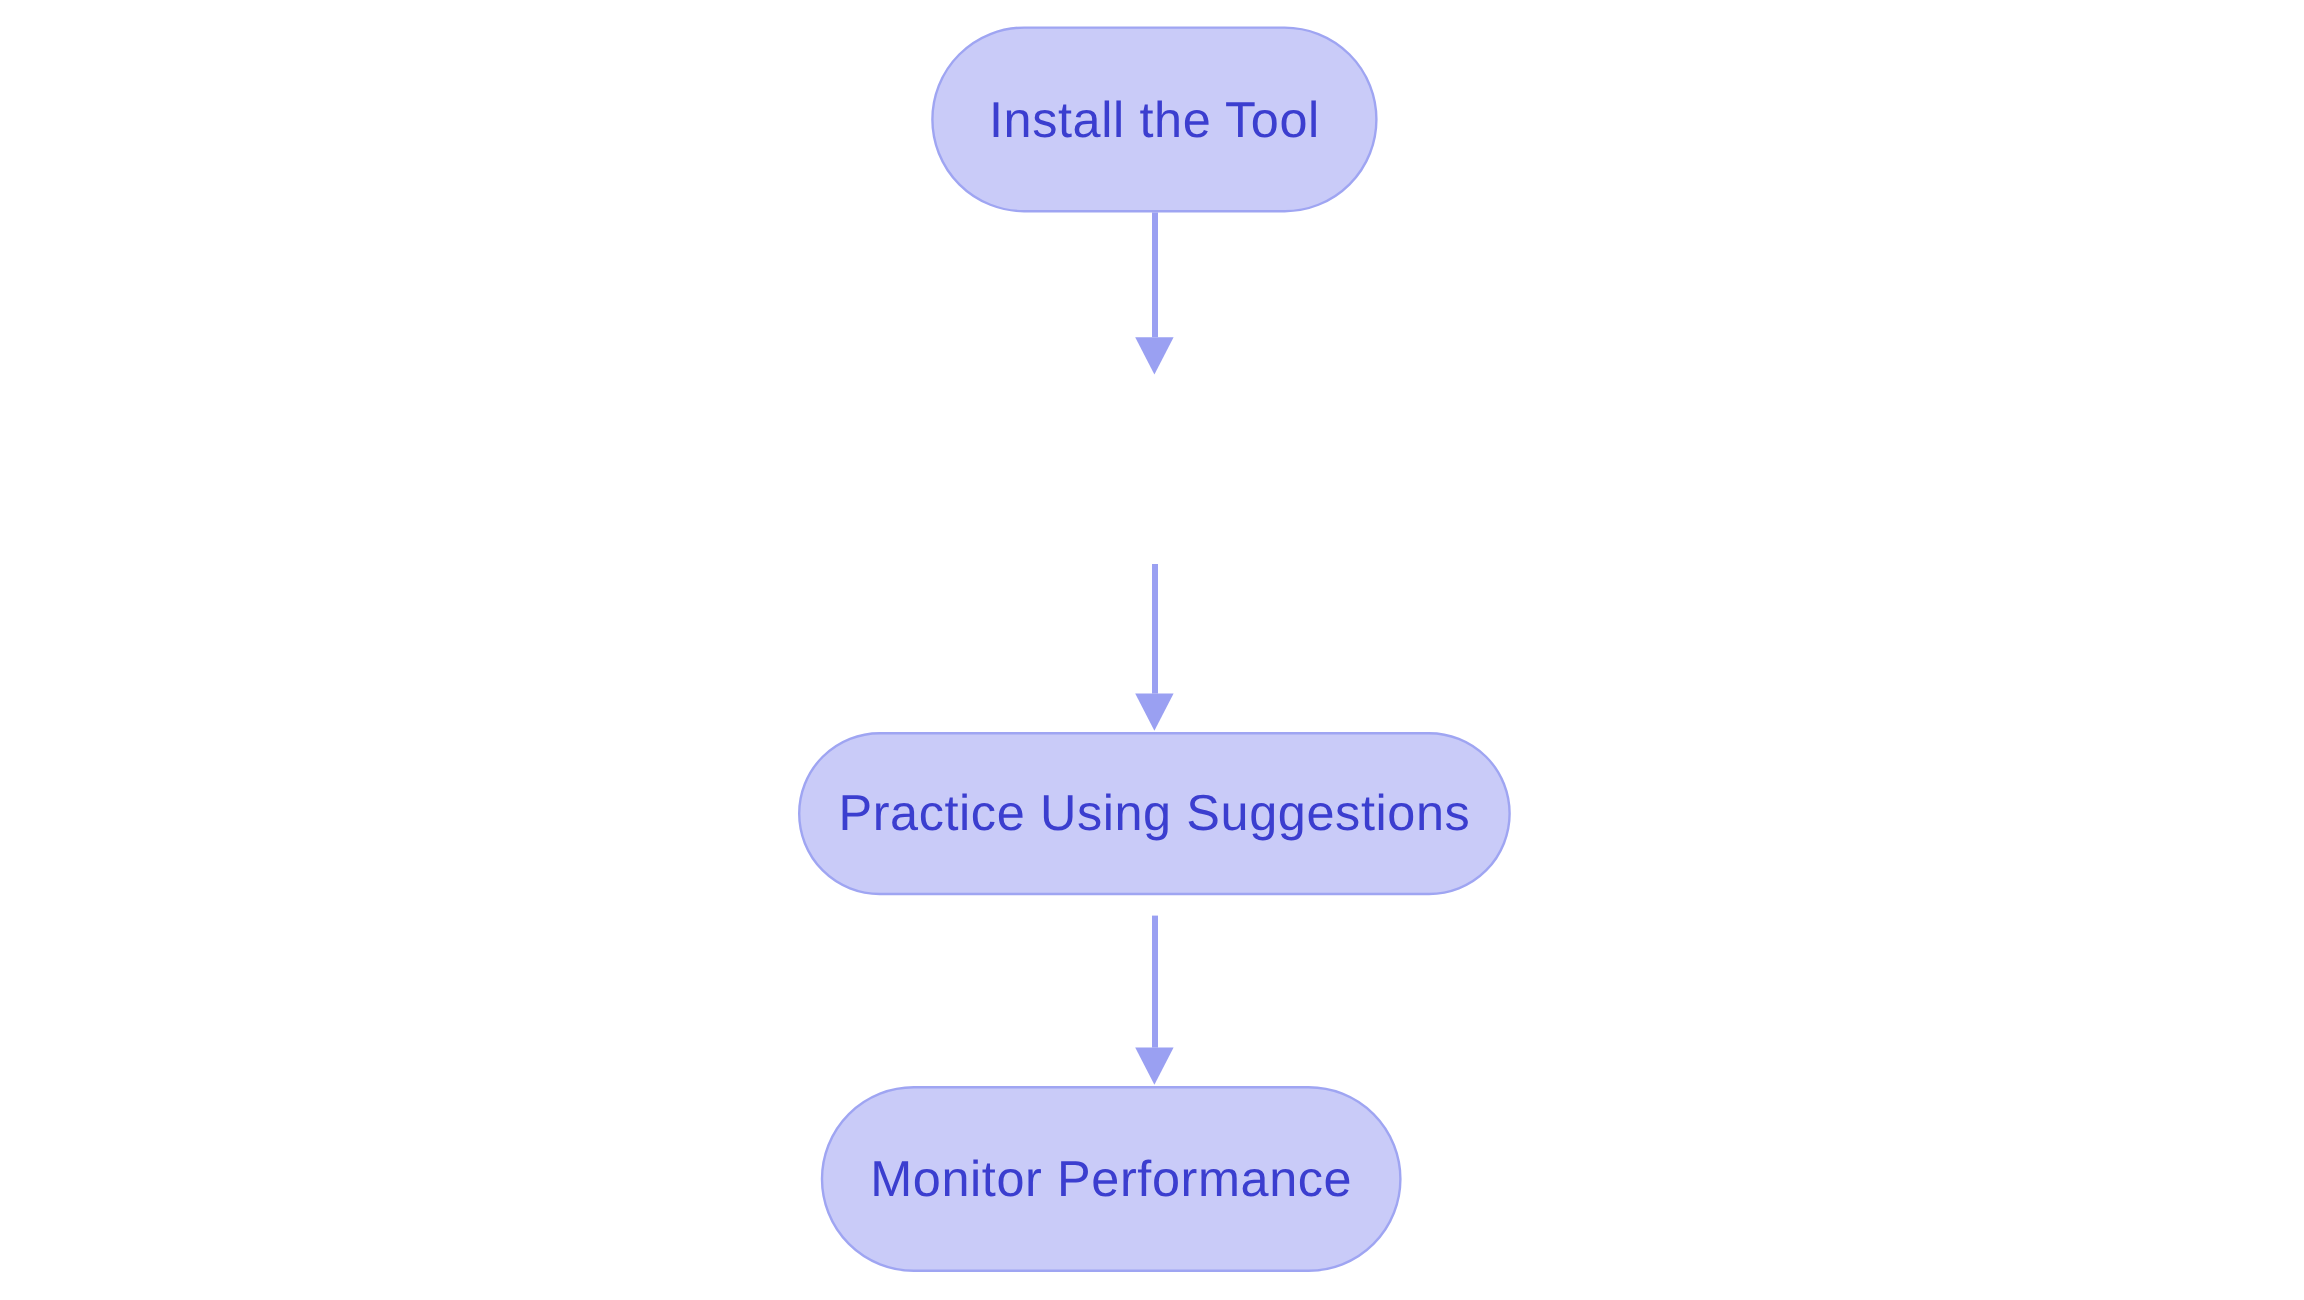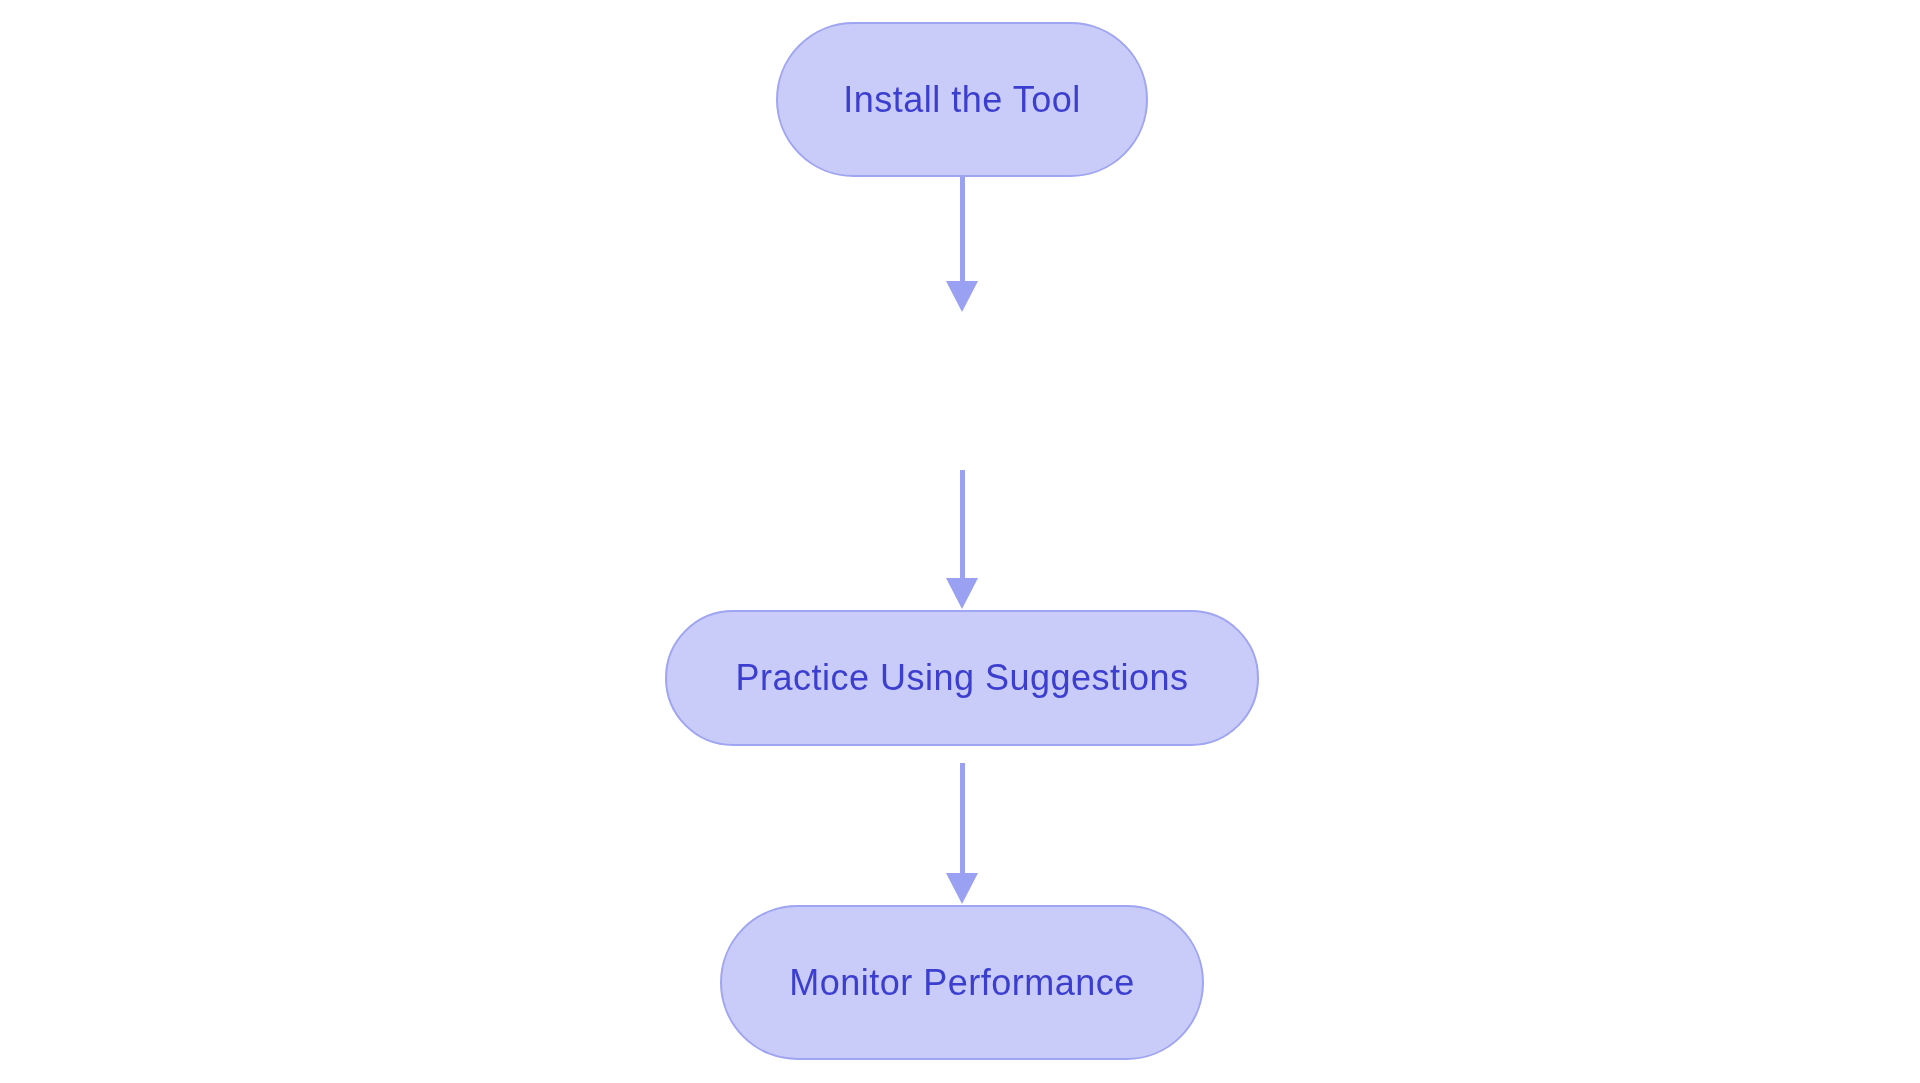--- a/index.html
+++ b/index.html
@@ -20,29 +20,29 @@
     box-sizing: border-box;
     background: var(--node_fill, #c9cbf8);
     border: 2px solid var(--node_border, #9fa5f2);
     border-radius: 80px;
     display: flex;
     align-items: center;
     justify-content: center;
   }
   .node-label {
     color: var(--node_text, #3b3ecf);
-    font-size: 36px;
+    font-size: 42px;
     font-weight: 400;
     letter-spacing: 0.5px;
     white-space: nowrap;
   }
   .node-1 { left: 776px; top: 22px;  width: 372px; height: 155px; }
   .node-2 { left: 742px; top: 313px; width: 440px; height: 157px; }
   .node-3 { left: 665px; top: 610px; width: 594px; height: 136px; }
-  .node-4 { left: 720px; top: 905px; width: 484px; height: 155px; }
+  .node-4 { left: 684px; top: 905px; width: 484px; height: 155px; }
 
   .arrow {
     position: absolute;
     left: 945px;
     width: 34px;
     display: flex;
     flex-direction: column;
     align-items: center;
   }
   .arrow-line {

